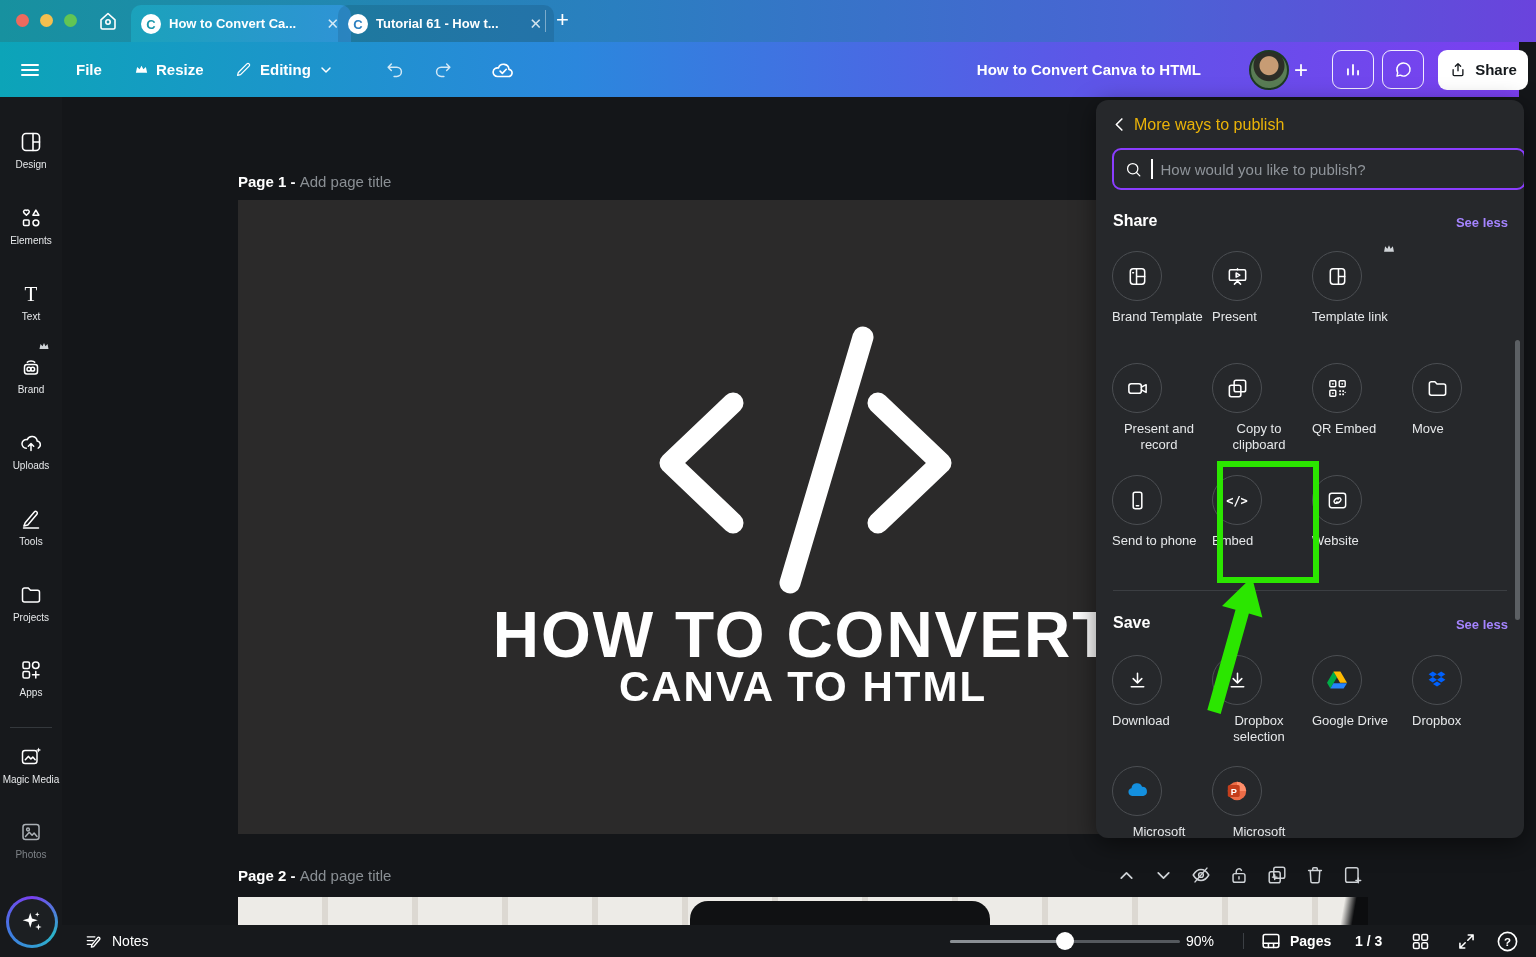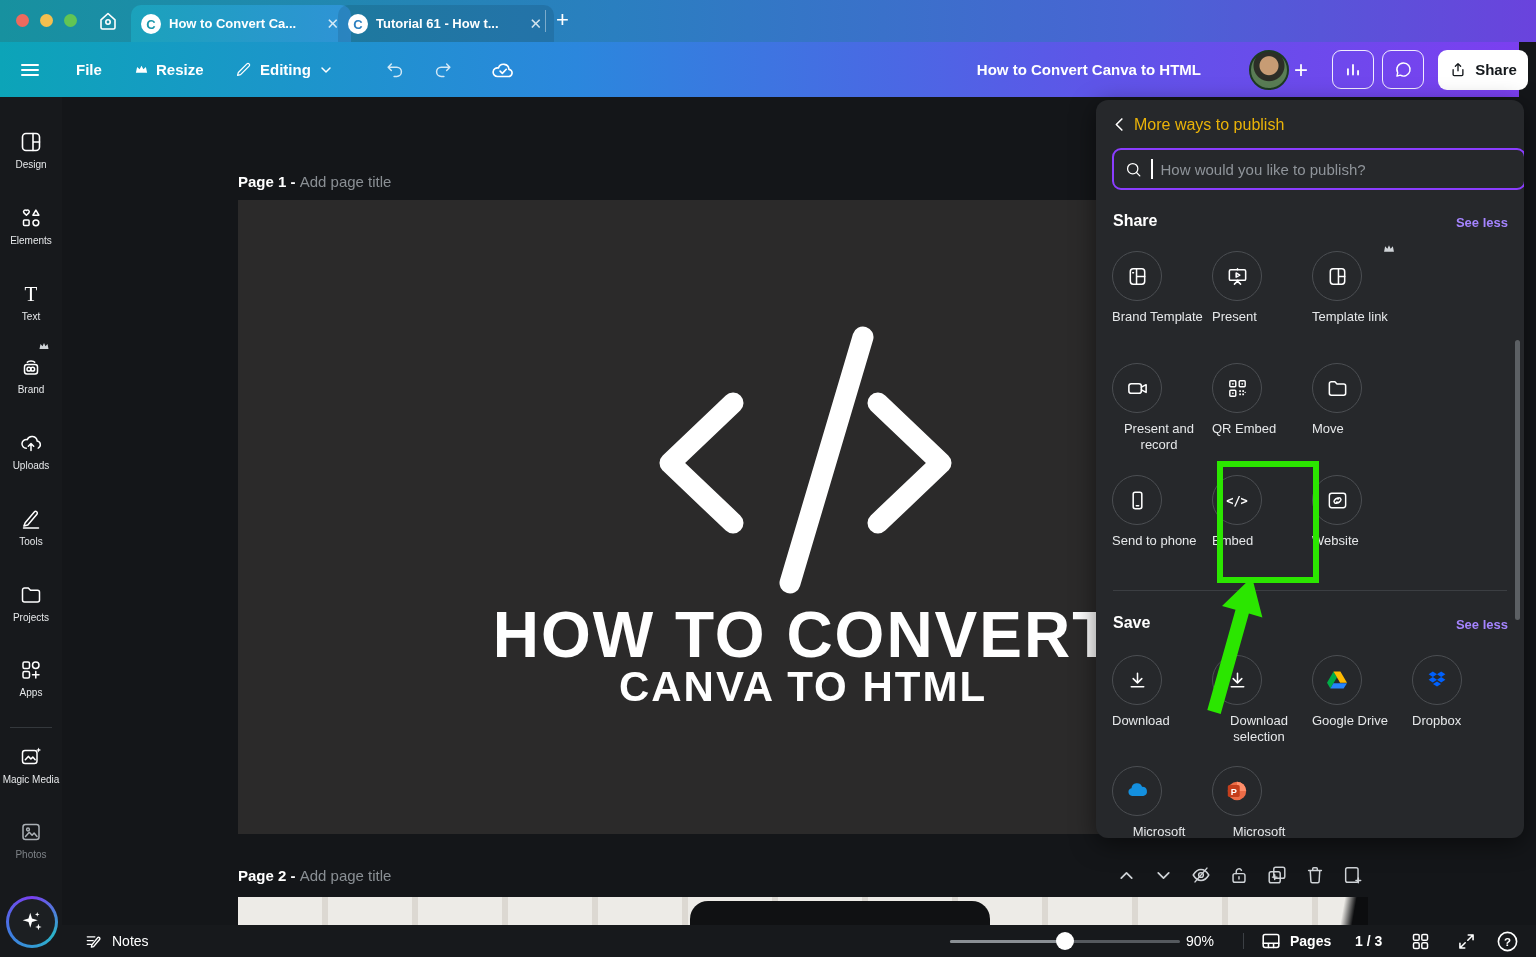--- a/index.html
+++ b/index.html
@@ -376,20 +376,29 @@
         <div class="pcirc">
           <svg class="ic" width="23" height="23" viewBox="0 0 24 24">
             <rect x="3" y="7" width="13" height="10" rx="2.5"></rect>
               <path d="M16 13.4 L21 16 V8 L16 10.6"></path>
           </svg>
         </div>
         <div class="plabel">Present and record</div>
       </div>
       <div class="pcell">
         <div class="pcirc">
+          <svg class="ic" width="23" height="23" viewBox="0 0 24 24">
+            <rect x="8.5" y="3.5" width="12" height="12" rx="2"></rect>
+              <rect x="3.5" y="8.5" width="12" height="12" rx="2"></rect>
+          </svg>
+        </div>
+        <div class="plabel">Copy to clipboard</div>
+      </div>
+      <div class="pcell">
+        <div class="pcirc">
           <svg class="ic" width="23" height="23" viewBox="0 0 24 24" style="stroke-width:1.5">
             <rect x="4" y="4" width="6.2" height="6.2" rx="1"></rect>
               <rect x="13.8" y="4" width="6.2" height="6.2" rx="1"></rect>
               <rect x="4" y="13.8" width="6.2" height="6.2" rx="1"></rect>
             <g fill="#fff" stroke="none">
               <rect x="6.4" y="6.4" width="1.5" height="1.5"></rect>
                 <rect x="16.2" y="6.4" width="1.5" height="1.5"></rect>
                 <rect x="6.4" y="16.2" width="1.5" height="1.5"></rect>
               <rect x="13.8" y="13.8" width="1.8" height="1.8"></rect>
                 <rect x="17" y="13.8" width="1.8" height="1.8"></rect>
@@ -454,21 +463,21 @@
           </svg>
         </div>
         <div class="plabel">Download</div>
       </div>
       <div class="pcell">
         <div class="pcirc">
           <svg class="ic" width="23" height="23" viewBox="0 0 24 24">
             <path d="M12 4.5 V14 M7.5 10 l4.5 4.5 4.5-4.5 M5.5 18.5 h13"></path>
           </svg>
         </div>
-        <div class="plabel">Download selection</div>
+        <div class="plabel">Dropbox selection</div>
       </div>
       <div class="pcell">
         <div class="pcirc">
           <svg width="24" height="24" viewBox="0 0 24 24">
             <path d="M8.5 3.5 L2 14.8 L5.4 20.5 L12 9.2 Z" fill="#00ac47"></path>
             <path d="M22 14.8 L15.4 3.5 H8.5 L15.1 14.8 Z" fill="#ffba00"></path>
             <path d="M5.4 20.5 L8.4 15.2 H22 L18.6 20.5 Z" fill="#2684fc"></path>
           </svg>
         </div>
         <div class="plabel">Google Drive</div>

